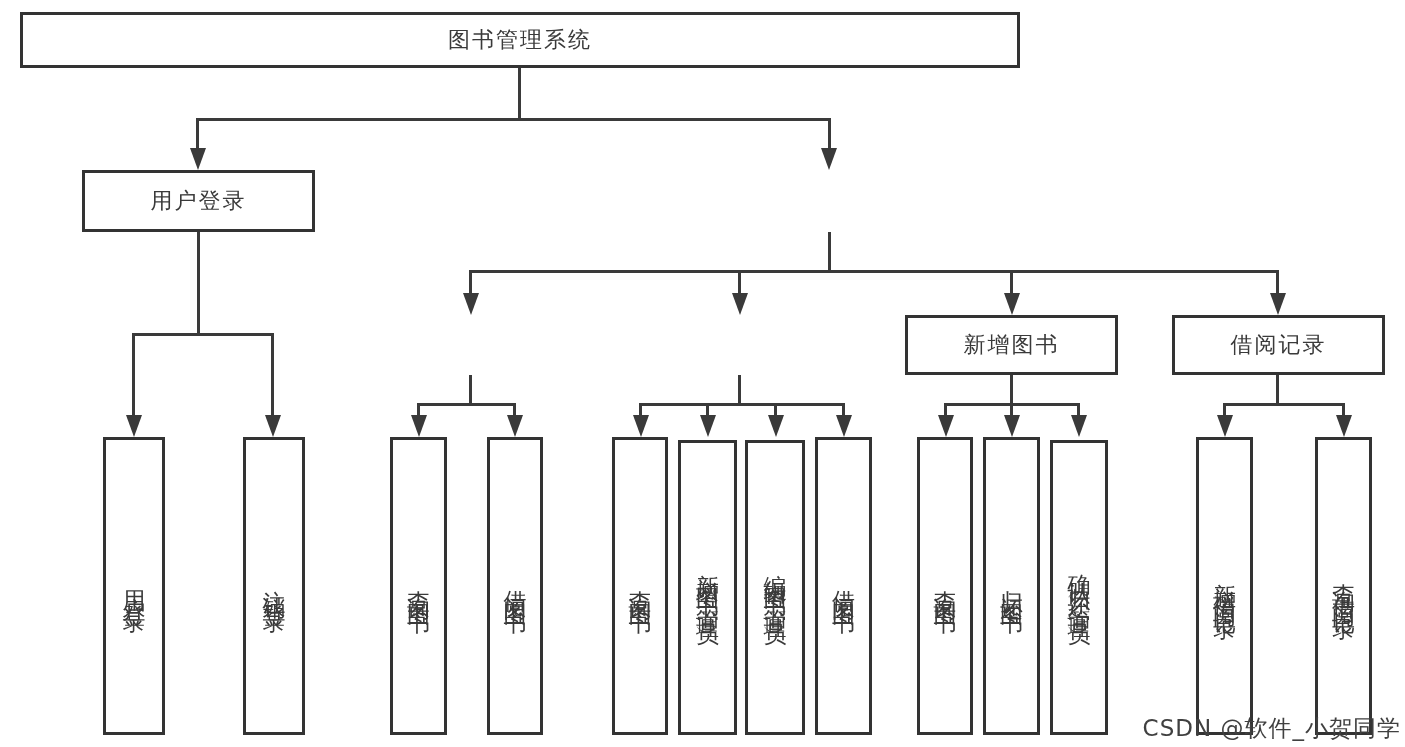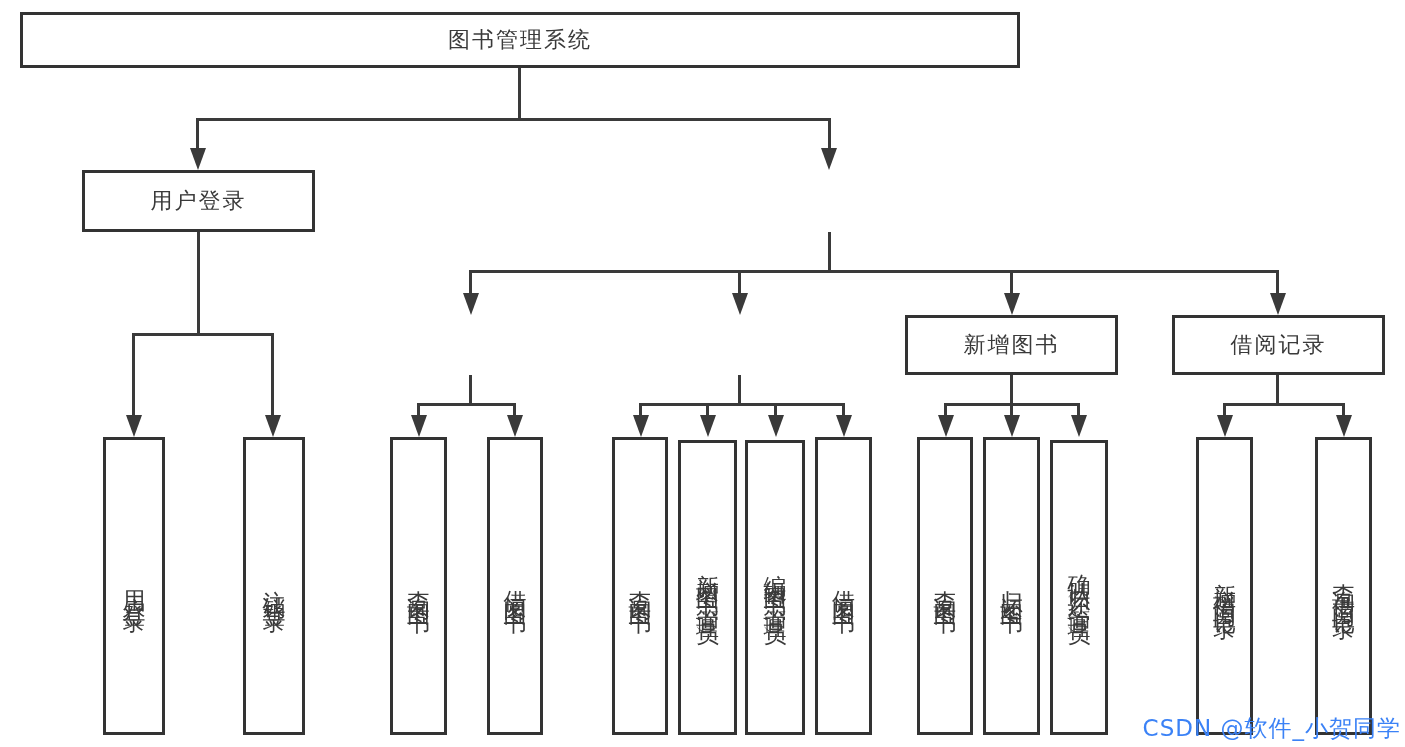--- a/index.html
+++ b/index.html
@@ -33,21 +33,21 @@
   .arrow{
     position:absolute;width:0;height:0;
     border-left:8px solid transparent;
     border-right:8px solid transparent;
     border-top:22px solid #3a3a3a;
   }
   .wm{
     position:absolute;
     right:4px;bottom:3px;
     font-size:23px;
-    color:#3b82f6;
+    color:#404040;
     letter-spacing:1px;
     white-space:nowrap;
   }
 </style>
 </head>
 <body>
 
 <div class="canvas">
 
   <div class="box hbox" style="left:20px;top:12px;width:1000px;height:56px">

